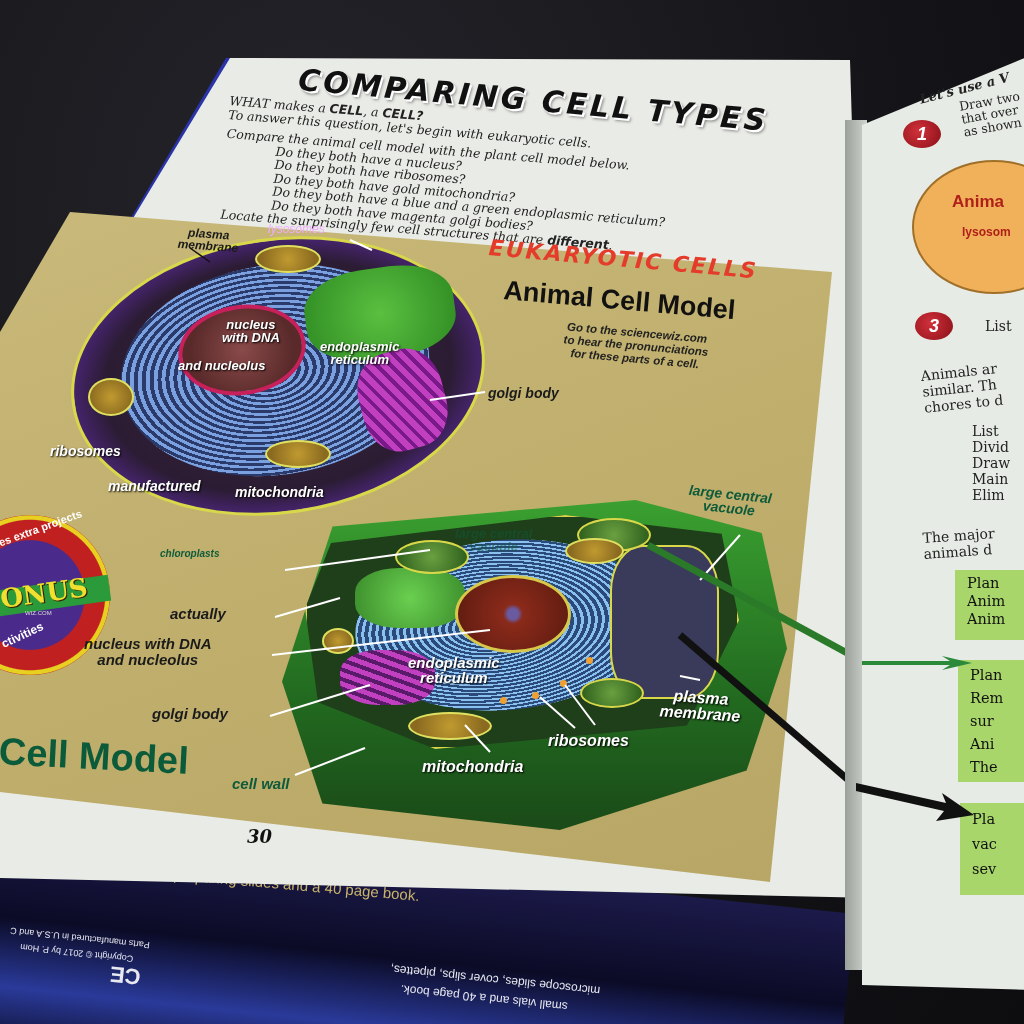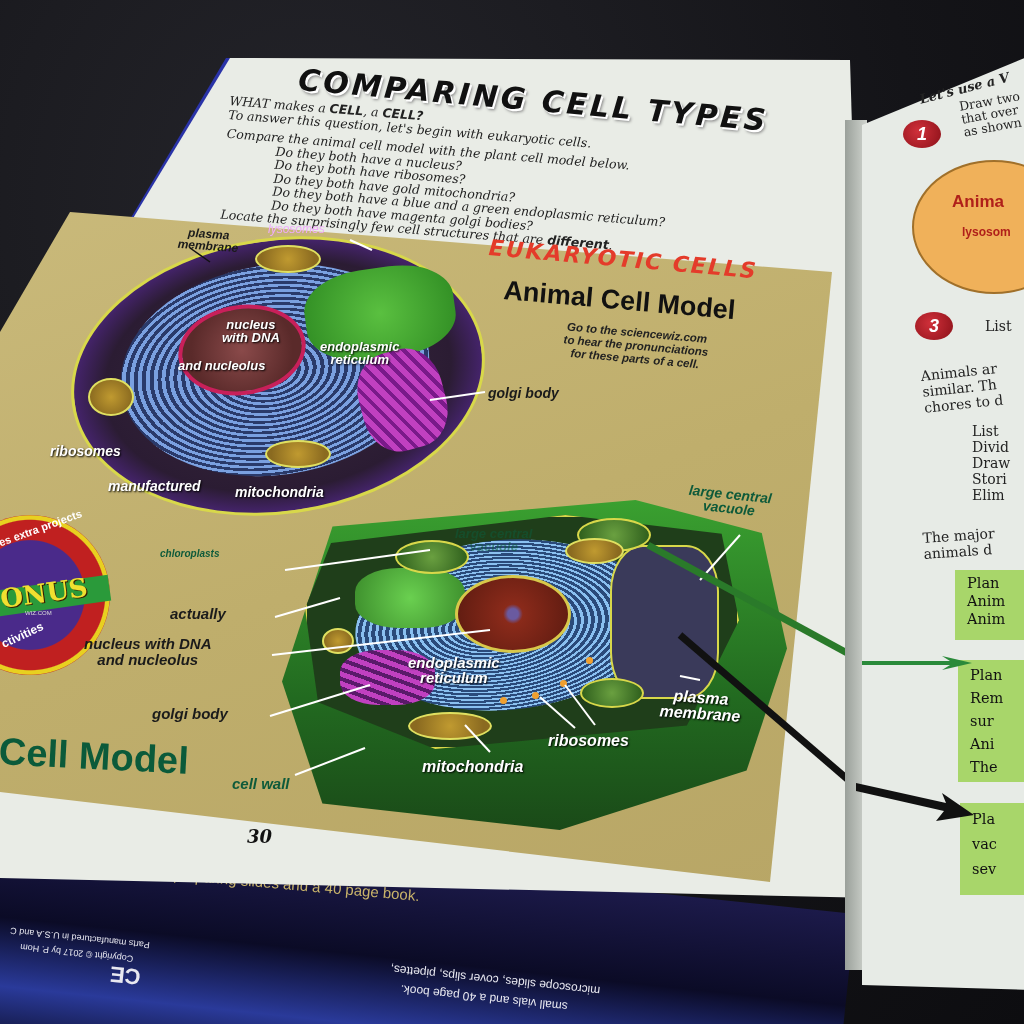--- a/index.html
+++ b/index.html
@@ -232,21 +232,21 @@
 <div class="r-text" style="left:985px;top:320px;font-size:14px;">List</div>
 <div class="r-text" style="left:920px;top:368px;font-size:14px;line-height:16px;transform:rotate(-6deg);transform-origin:0 0;">
   <div>Animals ar</div>
   <div>similar. Th</div>
   <div>chores to d</div>
 </div>
 <div class="r-text" style="left:972px;top:423px;font-size:14px;line-height:16px;">
   <div>List</div>
   <div>Divid</div>
   <div>Draw</div>
-  <div>Stori</div>
+  <div>Main</div>
   <div>Elim</div>
 </div>
 <div class="r-text" style="left:922px;top:530px;font-size:14px;line-height:16px;transform:rotate(-4deg);transform-origin:0 0;">
   <div>The major</div>
   <div>animals d</div>
 </div>
 <div class="green-box" style="left:955px;top:570px;width:80px;height:70px;">
   <div class="gb-text">
     <div>Plan</div>
     <div>Anim</div>

